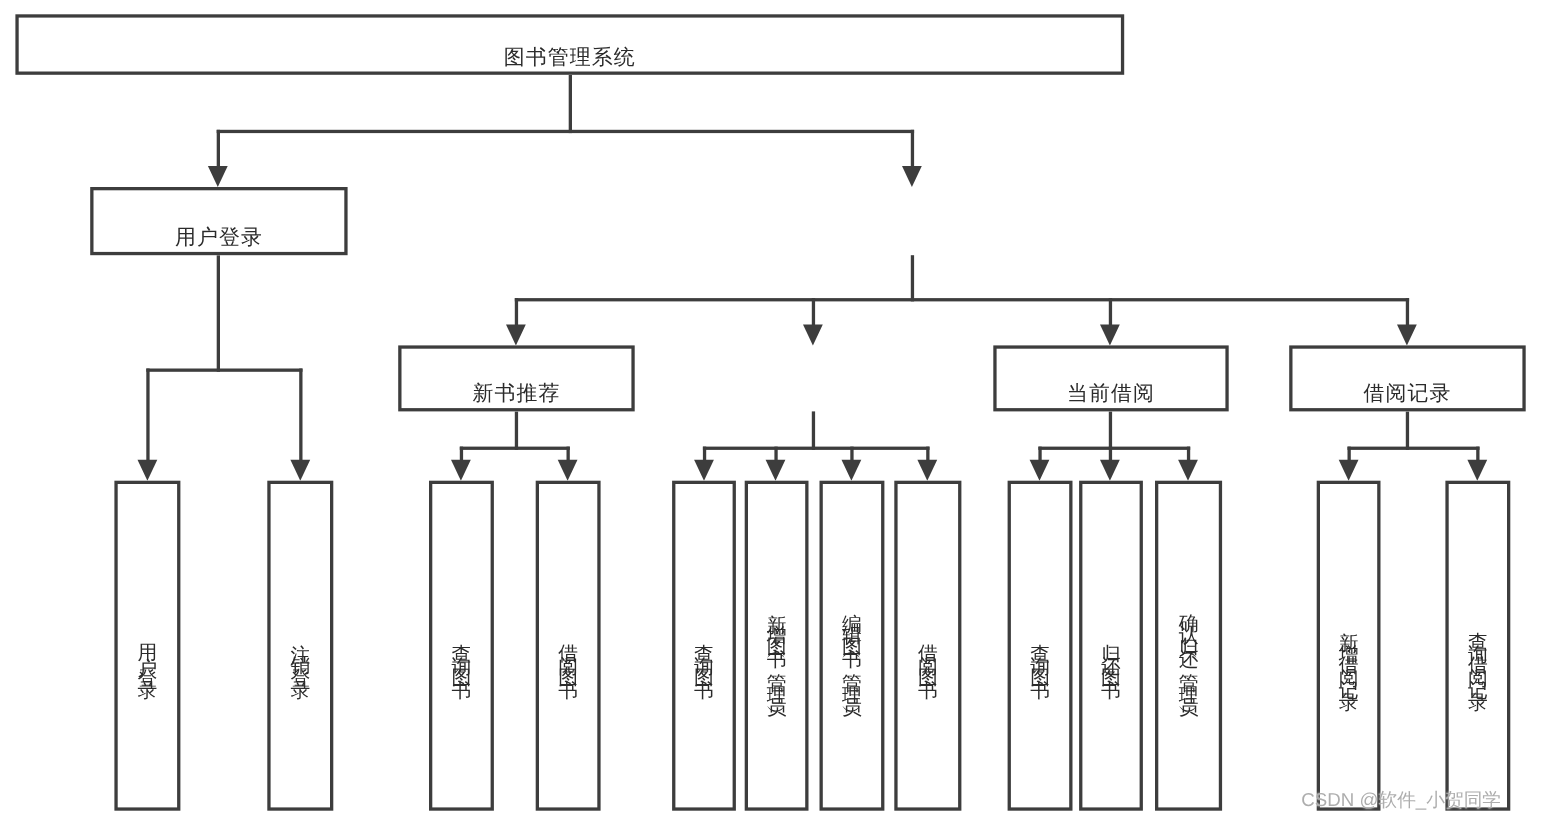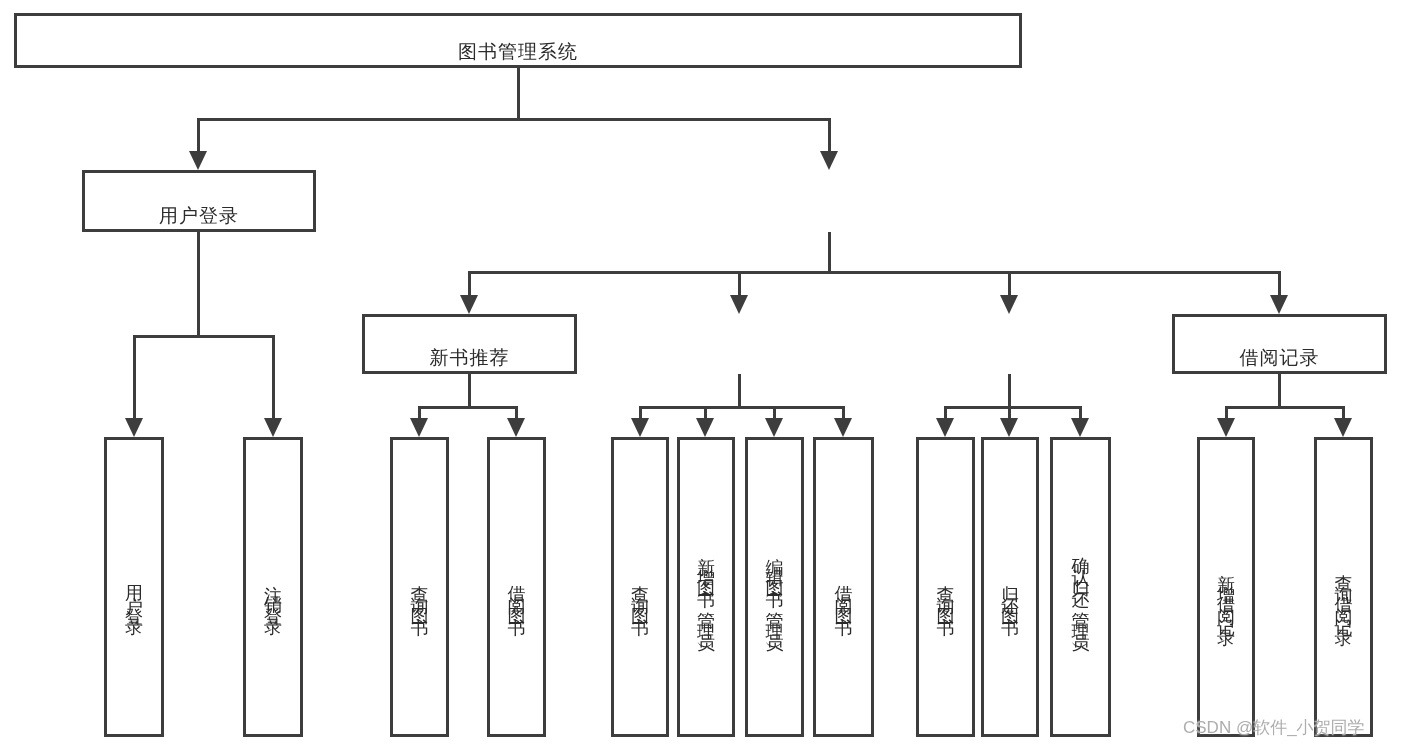--- a/index.html
+++ b/index.html
@@ -111,20 +111,23 @@
   <div class="vline" style="left:738px;top:271px;height:27px;"></div>
   <div class="arr" style="left:730px;top:295px;"></div>
   <div class="vline" style="left:1008px;top:271px;height:27px;"></div>
   <div class="arr" style="left:1000px;top:295px;"></div>
   <div class="vline" style="left:1278px;top:271px;height:27px;"></div>
   <div class="arr" style="left:1270px;top:295px;"></div>
 
   <div class="node" style="left:362px;top:314px;width:215px;height:60px;">
     <span>新书推荐</span>
   </div>
+  <div class="node" style="left:903px;top:314px;width:214px;height:60px;">
+    <span>当前借阅</span>
+  </div>
   <div class="node" style="left:1172px;top:314px;width:215px;height:60px;">
     <span>借阅记录</span>
   </div>
 
   <div class="vline" style="left:468px;top:374px;height:35px;"></div>
   <div class="hline" style="left:418px;top:406px;width:100px;"></div>
   <div class="vline" style="left:418px;top:406px;height:14px;"></div>
   <div class="arr" style="left:410px;top:418px;"></div>
   <div class="vline" style="left:515px;top:406px;height:14px;"></div>
   <div class="arr" style="left:507px;top:418px;"></div>

